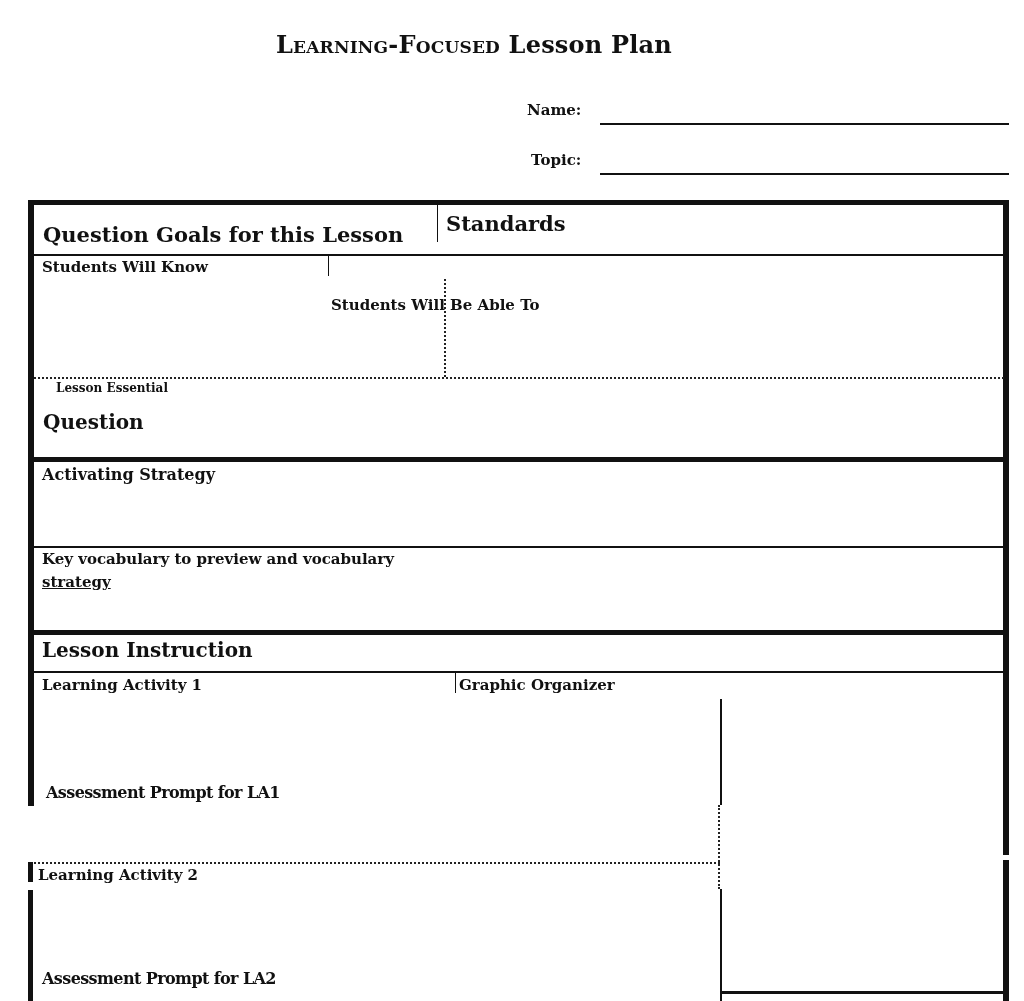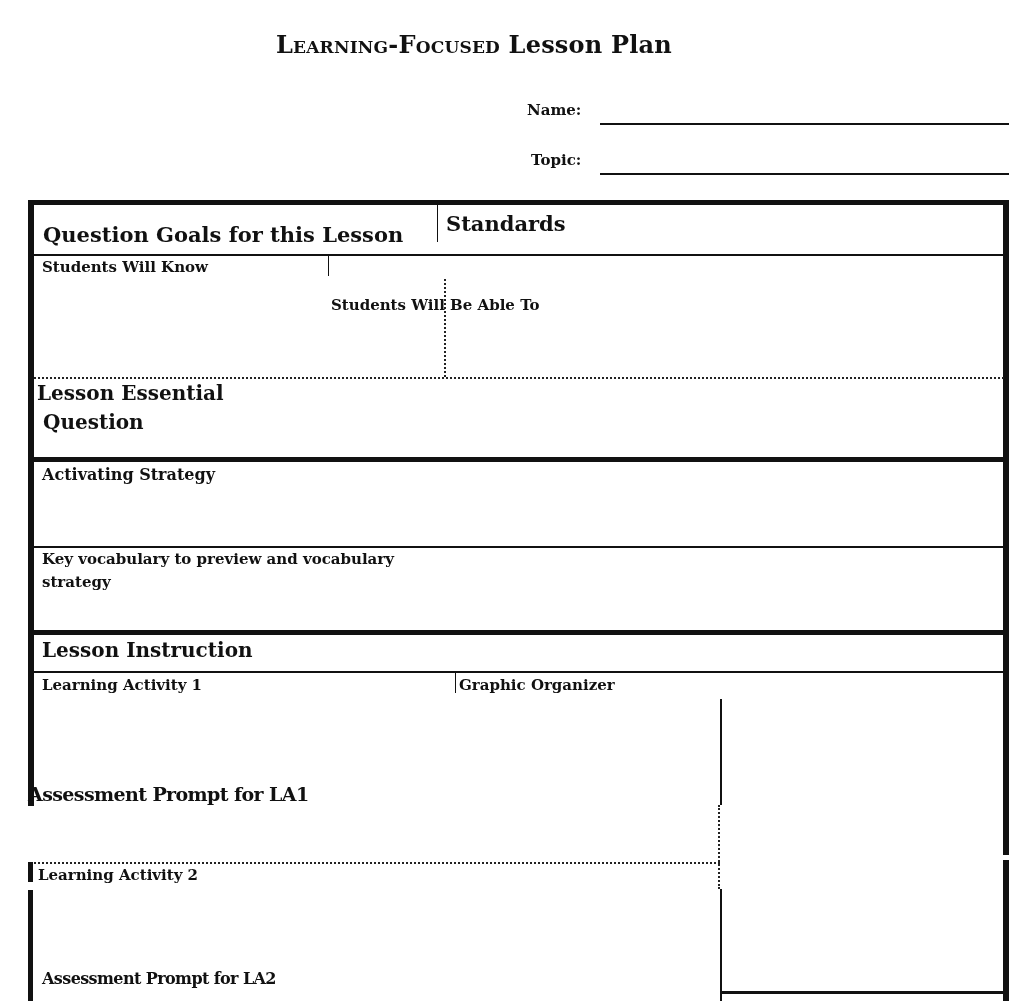--- a/index.html
+++ b/index.html
@@ -44,53 +44,53 @@
 
 <div class="vline" style="left:328px; top:256px; width:1px; height:20px;"></div>
 <div class="abs h-sm" style="left:42px; top:258px;">Students Will Know</div>
 <div class="abs h-sm" style="left:331px; top:258px;margin-top:38px;">Students Will Be Able To</div>
 <div class="dotted-v" style="left:444px; top:279px; height:98px;"></div>
 <div class="area" style="left:40px; top:280px; width:400px; height:95px;"></div>
 <div class="area" style="left:450px; top:280px; width:550px; height:95px;"></div>
 
 <div class="dotted-h" style="left:34px; top:377px; width:970px;"></div>
 
-<div class="abs h-lg" style="left:37px; top:381px; font-size:20px;">Lesson Essential</div>
+<div class="abs h-lg" style="left:56px; top:381px; font-size:12px;">Lesson Essential</div>
 <div class="abs h-lg" style="left:43px; top:410px; font-size:20px;">Question</div>
 <div class="area" style="left:260px; top:382px; width:740px; height:72px;"></div>
 
 <div class="hline" style="left:28px; top:457px; width:980px; height:5px;"></div>
 
 <div class="abs h-lg" style="left:42px; top:465px; font-size:16px;">Activating Strategy</div>
 <div class="area" style="left:40px; top:495px; width:960px; height:48px;"></div>
 
 <div class="hline" style="left:34px; top:546px; width:970px; height:2px;"></div>
 
 <div class="abs h-sm" style="left:42px; top:550px;">Key vocabulary to preview and vocabulary</div>
-<div class="abs h-sm" style="left:42px; top:573px;">strategy</div>
+<div class="abs h-sm" style="left:42px; top:573px;text-decoration:underline;">strategy</div>
 <div class="area" style="left:460px; top:550px; width:540px; height:78px;"></div>
 
 <div class="hline" style="left:28px; top:630px; width:980px; height:5px;"></div>
 
 <div class="abs h-lg" style="left:42px; top:638px; font-size:20px;">Lesson Instruction</div>
 
 <div class="hline" style="left:34px; top:671px; width:970px; height:2px;"></div>
 
 <div class="vline" style="left:455px; top:671px; width:1px; height:22px;"></div>
 <div class="abs h-sm" style="left:42px; top:676px;">Learning Activity 1</div>
 <div class="abs h-sm" style="left:459px; top:676px;">Graphic Organizer</div>
 <div class="area" style="left:40px; top:698px; width:675px; height:80px;"></div>
 <div class="area" style="left:725px; top:698px; width:275px; height:290px;"></div>
 
 <div class="vline" style="left:720px; top:699px; width:2px; height:106px;"></div>
 <div class="dotted-v" style="left:718px; top:805px; height:84px;"></div>
 <div class="vline" style="left:720px; top:889px; width:2px; height:112px;"></div>
 
 <div class="vline" style="left:28px; top:780px; width:5px; height:26px;"></div>
-<div class="abs h-sm" style="left:28px; top:783px; font-size:19px; letter-spacing:-0.6px;">Assessment Prompt for LA1</div>
+<div class="abs h-sm" style="left:46px; top:783px; font-size:16px; letter-spacing:-0.6px;">Assessment Prompt for LA1</div>
 <div class="area" style="left:40px; top:808px; width:670px; height:50px;"></div>
 
 <div class="dotted-h" style="left:34px; top:862px; width:686px;"></div>
 <div class="vline" style="left:28px; top:862px; width:5px; height:20px;"></div>
 
 <div class="abs h-sm" style="left:38px; top:866px;">Learning Activity 2</div>
 <div class="vline" style="left:28px; top:890px; width:5px; height:111px;"></div>
 <div class="area" style="left:40px; top:890px; width:670px; height:75px;"></div>
 
 <div class="abs h-sm" style="left:42px; top:969px; font-size:16px; letter-spacing:-0.6px;">Assessment Prompt for LA2</div>

